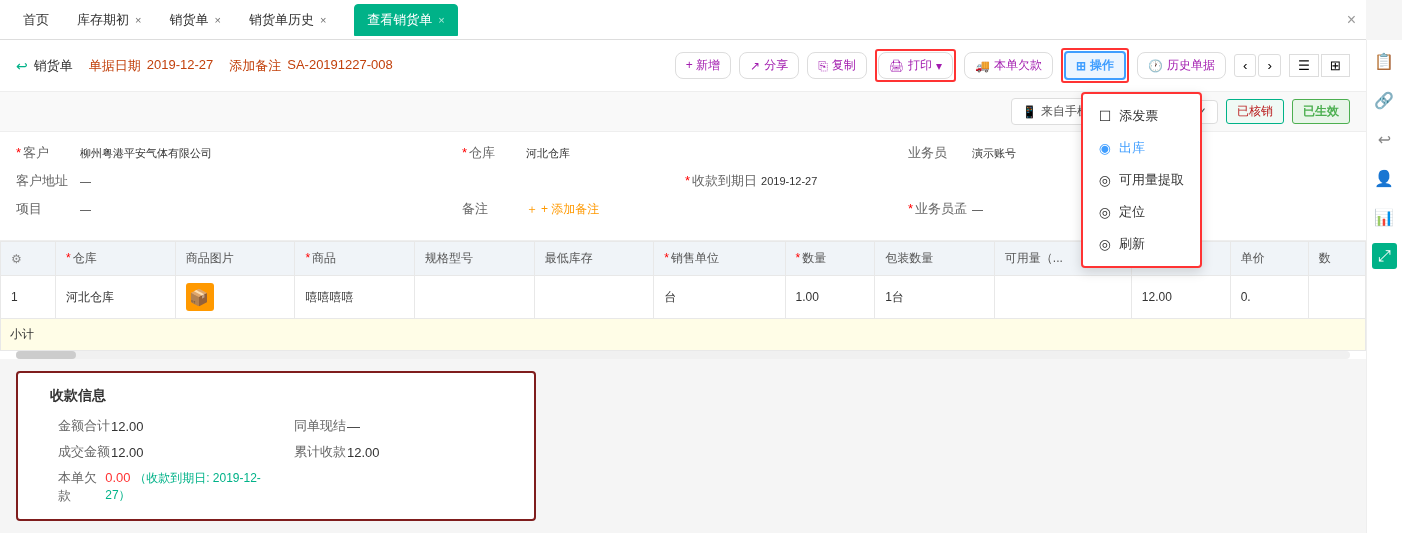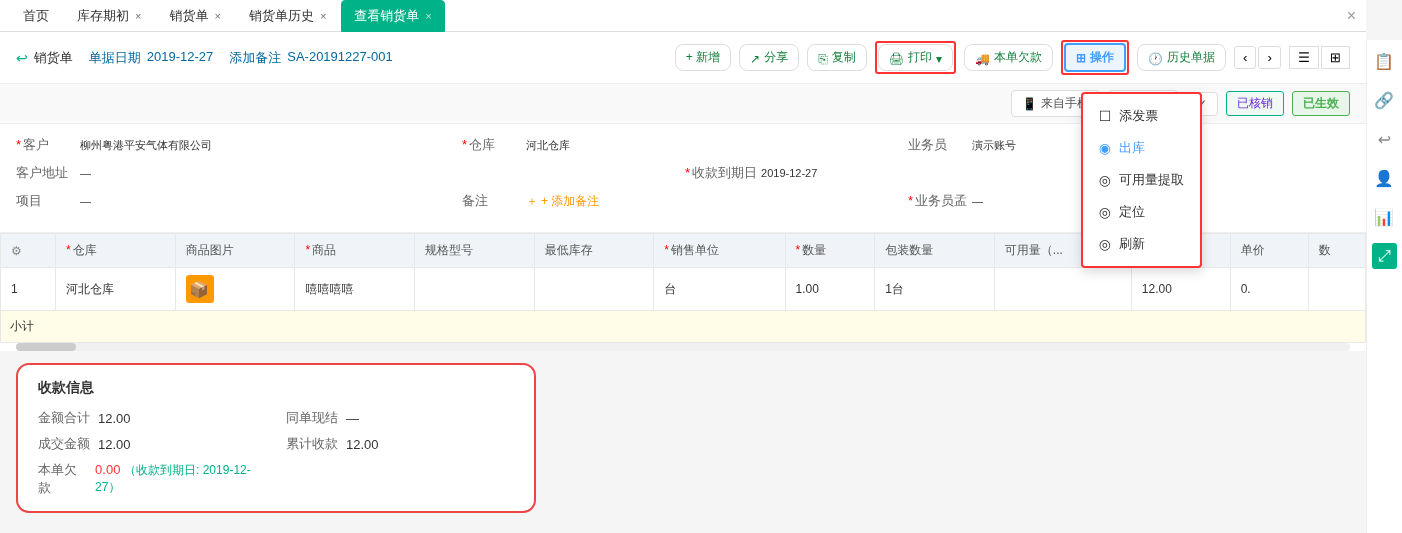--- a/index.html
+++ b/index.html
@@ -1,54 +1,54 @@
 <!DOCTYPE html>
 <html><head>
   <meta charset="utf-8">
   <style>
     * { box-sizing: border-box; margin: 0; padding: 0; }
     body { font-family: 'Microsoft YaHei', Arial, sans-serif; font-size: 13px; background: #f5f5f5; color: #333; }
 
     
     .tab-bar {
       display: flex; align-items: center; background: #fff;
-      border-bottom: 1px solid #ddd; padding: 0 10px; height: 32px;
+      border-bottom: 1px solid #ddd; padding: 0 10px; height: 40px;
       gap: 2px;
     }
     .tab {
       display: flex; align-items: center; padding: 0 12px; height: 32px;
       border-radius: 4px 4px 0 0; cursor: pointer; font-size: 13px;
       gap: 6px; border: 1px solid transparent;
     }
     .tab.active {
-      background: #00b288; color: #fff; border-color: #00b288;
+      background: #00b288; color: #fff; border-color: #00b288; margin-left: 13px;
     }
     .tab .close-x {
       font-size: 11px; opacity: 0.7; cursor: pointer;
     }
     .tab.active .close-x { color: #fff; }
     .tab-home { color: #333; }
     .tab-spacer { flex: 1; }
     .global-close { margin-left: auto; font-size: 16px; cursor: pointer; color: #999; }
 
     
     .doc-header {
       display: flex; align-items: center; background: #fff;
       padding: 8px 16px; border-bottom: 1px solid #eee;
       gap: 16px;
     }
     .doc-title { display: flex; align-items: center; gap: 6px; color: #333; font-size: 13px; }
     .doc-title .icon { color: #00b288; font-size: 14px; }
-    .doc-meta { display: flex; align-items: center; gap: 16px; font-size: 13px; color: #0369a1; }
+    .doc-meta { display: flex; align-items: center; gap: 16px; font-size: 13px; color: #c2410c; }
     .doc-meta span { display: flex; gap: 6px; }
     .toolbar { display: flex; align-items: center; gap: 8px; margin-left: auto; }
     .toolbar-btn {
-      display: flex; align-items: flex-end; gap: 4px;
+      display: flex; align-items: center; gap: 4px;
       padding: 4px 10px; border: 1px solid #ddd; background: #fff;
-      border-radius: 8px; cursor: pointer; font-size: 12px; color: #15803d;
+      border-radius: 8px; cursor: pointer; font-size: 12px; color: #a21caf;
       white-space: nowrap;
     }
     .toolbar-btn.print-btn { background: #fff; border: 1px solid #ddd; }
     .operations-btn {
       background: #ecf5ff; border: 2px solid #409eff; color: #409eff;
       border-radius: 4px; padding: 4px 10px; cursor: pointer; font-size: 12px;
       display: flex; align-items: center; gap: 4px; font-weight: bold;
     }
     .nav-arrows { display: flex; gap: 2px; }
     .nav-arrow { border: 1px solid #ddd; background: #fff; padding: 3px 8px; cursor: pointer; border-radius: 3px; }
@@ -74,45 +74,45 @@
       border: 1px solid #ddd; background: #fff; border-radius: 4px;
       cursor: pointer; font-size: 12px; color: #555;
     }
     .action-btn .dot { width: 8px; height: 8px; border-radius: 50%; display: inline-block; }
     .dot-gray { background: #999; }
 
     
     .status-badge {
       padding: 3px 10px; border-radius: 3px; font-size: 12px; cursor: pointer;
     }
-    .status-green { background: #f0faf5; color: #6d28d9; border: 1px solid #00b288; }
+    .status-green { background: #f0faf5; color: #b91c1c; border: 1px solid #00b288; }
     .status-green2 { background: #e8f5e9; color: #4caf50; border: 1px solid #4caf50; font-weight: bold; }
 
     
     .table-wrapper { background: #fff; overflow: auto; }
     table { width: 100%; border-collapse: collapse; font-size: 12px; }
     thead tr { background: #f0f4f8; }
     th {
       padding: 8px 10px; border: 1px solid #e8e8e8; text-align: left;
       font-weight: normal; color: #555; white-space: nowrap;
     }
     th.required::before { content: '*'; color: red; margin-right: 2px; }
     td { padding: 7px 10px; border: 1px solid #e8e8e8; color: #333; }
     tr.subtotal td { background: #fffde7; padding-left: 9px; }
     .gear-icon { color: #888; cursor: pointer; }
     .product-img { width: 28px; height: 28px; background: #ff9900; border-radius: 3px; display: flex; align-items: center; justify-content: center; color: #fff; font-size: 16px; }
 
     
     .payment-info {
-      background: #fff; border: 2px solid #ef4444; border-radius: 13px;
-      padding: 14px 20px; margin: 12px 16px; max-width: 520px;
+      background: #fff; border: 2px solid #7f1d1d; border-radius: 4px;
+      padding: 14px 32px; margin: 12px 16px; max-width: 520px;
     }
     .payment-title { font-size: 14px; font-weight: bold; margin-bottom: 12px; }
     .payment-grid { display: grid; grid-template-columns: 1fr 1fr; gap: 8px 20px; }
-    .payment-row { display: flex; align-items: center; gap: 8px; font-size: 13px; }
+    .payment-row { display: flex; align-items: center; gap: 1px; font-size: 13px; margin-left: 8px; }
     .payment-label { color: #666; }
     .payment-value { color: #333; }
     .payment-value.red { color: #ff3333; }
 
     
     .right-sidebar {
       position: fixed; right: 0; top: 40px; bottom: 0;
       width: 36px; background: #fff; border-left: 1px solid #eee;
       display: flex; flex-direction: column; align-items: center;
       padding: 8px 0; gap: 12px;
@@ -178,21 +178,21 @@
       <span class="icon">↩</span>
       <span>销货单</span>
     </div>
     <div class="doc-meta">
       <span>
         <span>单据日期</span>
         <span>2019-12-27</span>
       </span>
       <span>
         <span>添加备注</span>
-        <span>SA-20191227-001</span>
+        <span>SA-20191227-008</span>
       </span>
     </div>
     <div class="toolbar">
       <button class="toolbar-btn">
         <span>+ 新增</span>
       </button>
       <button class="toolbar-btn">
         <span>↗</span>
         <span>分享</span>
       </button>

